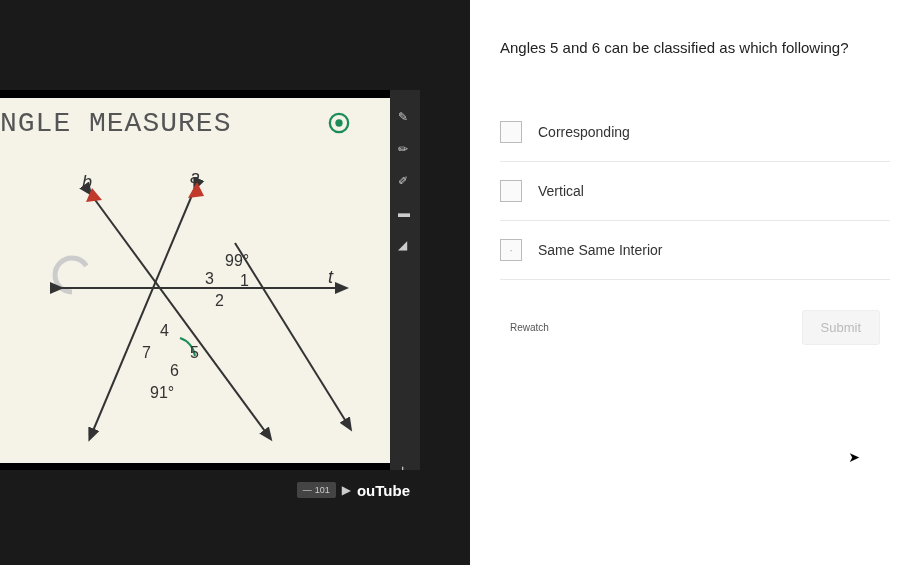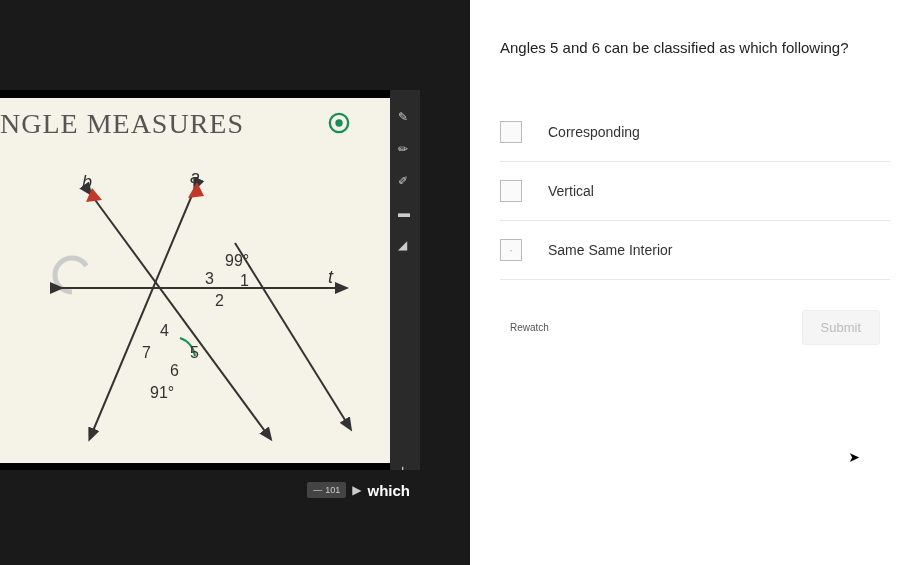--- a/index.html
+++ b/index.html
@@ -1,37 +1,37 @@
 <!DOCTYPE html>
 <html><head>
   <meta charset="utf-8">
   <style>
     * { margin: 0; padding: 0; box-sizing: border-box; }
     body { width: 915px; height: 565px; font-family: Arial, sans-serif; display: flex; overflow: hidden; background: #fff; }
     
     .left-panel { width: 470px; height: 565px; background: #1a1a1a; position: relative; }
     .video-area { position: absolute; top: 90px; left: 0; width: 420px; height: 420px; background: #000; }
     .video-content { position: absolute; top: 8px; left: 0; width: 390px; height: 365px; background: #f5f2e8; }
-    .video-title { font-family: Liberation Serif, serif; font-variant: small-caps; letter-spacing: 1px; font-size: 28px; color: #555; padding: 10px 0 0 0; font-weight: 400; }
+    .video-title { font-family: Liberation Mono, monospace; font-variant: small-caps; letter-spacing: 1px; font-size: 28px; color: #555; padding: 10px 0 0 0; font-weight: 400; }
     .target-icon { position: absolute; top: 14px; right: 40px; width: 22px; height: 22px; }
     
     .diagram { position: absolute; top: 60px; left: 30px; width: 340px; height: 300px; }
     
     .toolbar { position: absolute; right: 0; top: 0; width: 30px; height: 420px; background: #2a2a2a; display: flex; flex-direction: column; align-items: center; padding-top: 20px; gap: 18px; }
     .tool-icon { width: 14px; height: 14px; color: #ccc; font-size: 12px; }
     .tool-plus { position: absolute; bottom: 30px; left: 8px; color: #ccc; font-size: 16px; }
     
     .bottom-bar { position: absolute; bottom: 0; left: 0; width: 420px; height: 40px; background: #1a1a1a; display: flex; align-items: center; justify-content: flex-end; padding-right: 10px; gap: 6px; }
     .vol-btn { background: #444; color: #ccc; font-size: 9px; padding: 3px 6px; border-radius: 2px; display: flex; align-items: center; gap: 3px; }
     .play-btn { color: #ccc; font-size: 12px; }
     .youtube-label { color: #fff; font-weight: bold; font-size: 15px; }
     
     .right-panel { width: 445px; height: 565px; background: #fff; padding: 0 25px 0 30px; position: relative; }
     .question { font-size: 15px; color: #222; padding: 37px 0 45px 0; line-height: 1.4; }
-    .option-row { display: flex; align-items: center; padding: 18px 0; border-bottom: 1px solid #e8e8e8; gap: 26px; }
+    .option-row { display: flex; align-items: center; padding: 18px 0; border-bottom: 1px solid #e8e8e8; gap: 16px; }
     .option-row:last-of-type { border-bottom: 1px solid #e8e8e8; }
     .checkbox { width: 22px; height: 22px; border: 1px solid #bbb; background: #fafafa; flex-shrink: 0; display: flex; align-items: center; justify-content: center; font-size: 11px; color: #aaa; }
     .option-label { font-size: 14px; color: #333; }
     .actions { display: flex; justify-content: space-between; align-items: center; padding: 30px 10px 0 10px; }
     .rewatch { font-size: 10px; color: #555; cursor: pointer; }
     .submit { font-size: 13px; color: #bbb; background: #f5f5f5; border: 1px solid #eee; padding: 9px 18px; border-radius: 3px; }
     .cursor { position: absolute; bottom: 100px; right: 55px; font-size: 14px; color: #000; }
     
     .loading-arc { position: absolute; top: 155px; left: 50px; }
     
@@ -102,21 +102,21 @@
       <div class="tool-icon">◢</div>
       <div class="tool-plus">+</div>
     </div>
 
     <div class="bottom-bar">
       <div class="vol-btn">
         <span>—</span>
         <span>101</span>
       </div>
       <div class="play-btn">▶</div>
-      <div class="youtube-label">which</div>
+      <div class="youtube-label">ouTube</div>
     </div>
   </div>
 </div>
 
 <div class="right-panel">
   <div class="question">Angles 5 and 6 can be classified as which following?</div>
 
   <div class="option-row">
     <div class="checkbox"></div>
     <div class="option-label">Corresponding</div>

